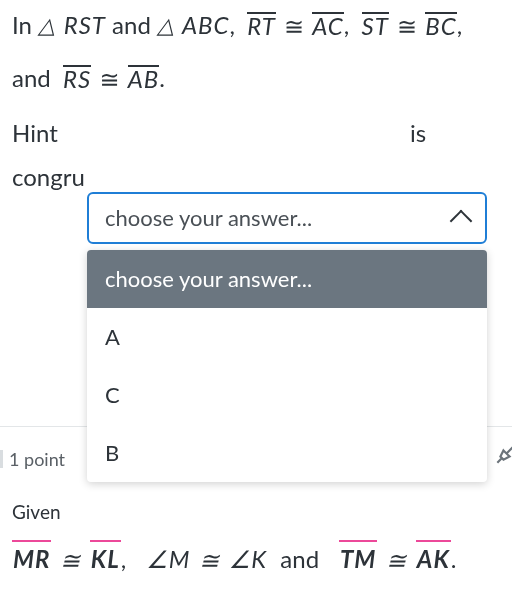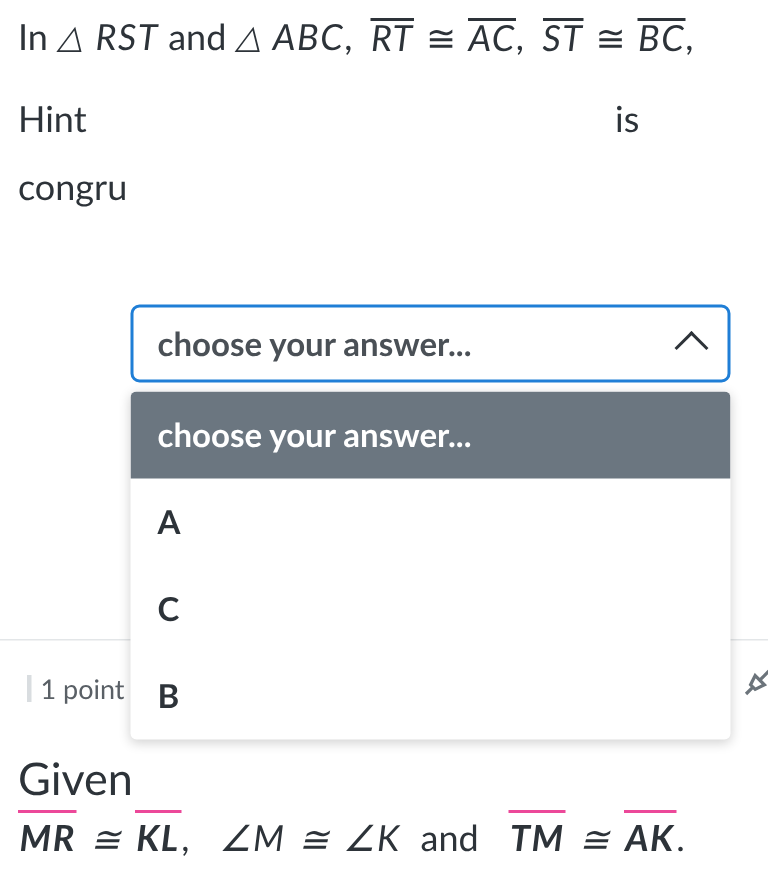--- a/index.html
+++ b/index.html
@@ -66,21 +66,21 @@
     left: 0;
     right: 0;
     top: 426px;
     height: 1px;
     background: #e3e6e8;
   }
 
   .pts {
     position: absolute;
     top: 450px;
-    left: 18px;
+    left: 0;
     font-size: 18px;
     color: #5a6066;
     border-left: 3px solid #d9dde0;
     padding-left: 6px;
     line-height: 1;
   }
 
   .pin {
     position: absolute;
     top: 442px;
@@ -88,40 +88,39 @@
     width: 26px;
     height: 26px;
     color: #6c747b;
     transform: rotate(45deg);
   }
 
   .given {
     position: absolute;
     top: 498px;
     left: 12px;
-    font-size: 30px;
+    font-size: 19px;
   }
   .given2 {
     position: absolute;
     top: 540px;
     left: 12px;
     font-size: 24px;
     font-style: italic;
     letter-spacing: 1px;
   }
   .given2 .rm { font-style: normal; letter-spacing: 0; }
 
   
   .dd-wrap {
     position: absolute;
-    top: 203px;
+    top: 192px;
     left: 87px;
     width: 400px;
     z-index: 20;
-    font-weight: bold;
   }
   .dd-field {
     box-sizing: border-box;
     width: 100%;
     height: 52px;
     border: 2px solid #1f7ed6;
     border-radius: 6px;
     background: #ffffff;
     display: flex;
     align-items: center;
@@ -174,20 +173,26 @@
     <span>and</span>
     <span class="tri it"> <span>ABC</span></span><span>,</span>&nbsp;
     <span class="ov">RT</span>
     <span class="cong">≅</span>
     <span class="ov">AC</span><span>,</span>&nbsp;
     <span class="ov">ST</span>
     <span class="cong">≅</span>
     <span class="ov">BC</span><span>,</span>
   </div>
 
+  <div class="para" style="margin-top:18px;">
+    <span>and</span>&nbsp;
+    <span class="ov">RS</span>
+    <span class="cong">≅</span>
+    <span class="ov">AB</span><span>.</span>
+  </div>
 
 
   <div class="under-row angle-row">
     <span>Hint</span>
     <span style="display:inline-block; width:340px;"></span>
     <span>is</span>
   </div>
   <div class="under-row congr-row">
     <span>congru</span>
   </div>

